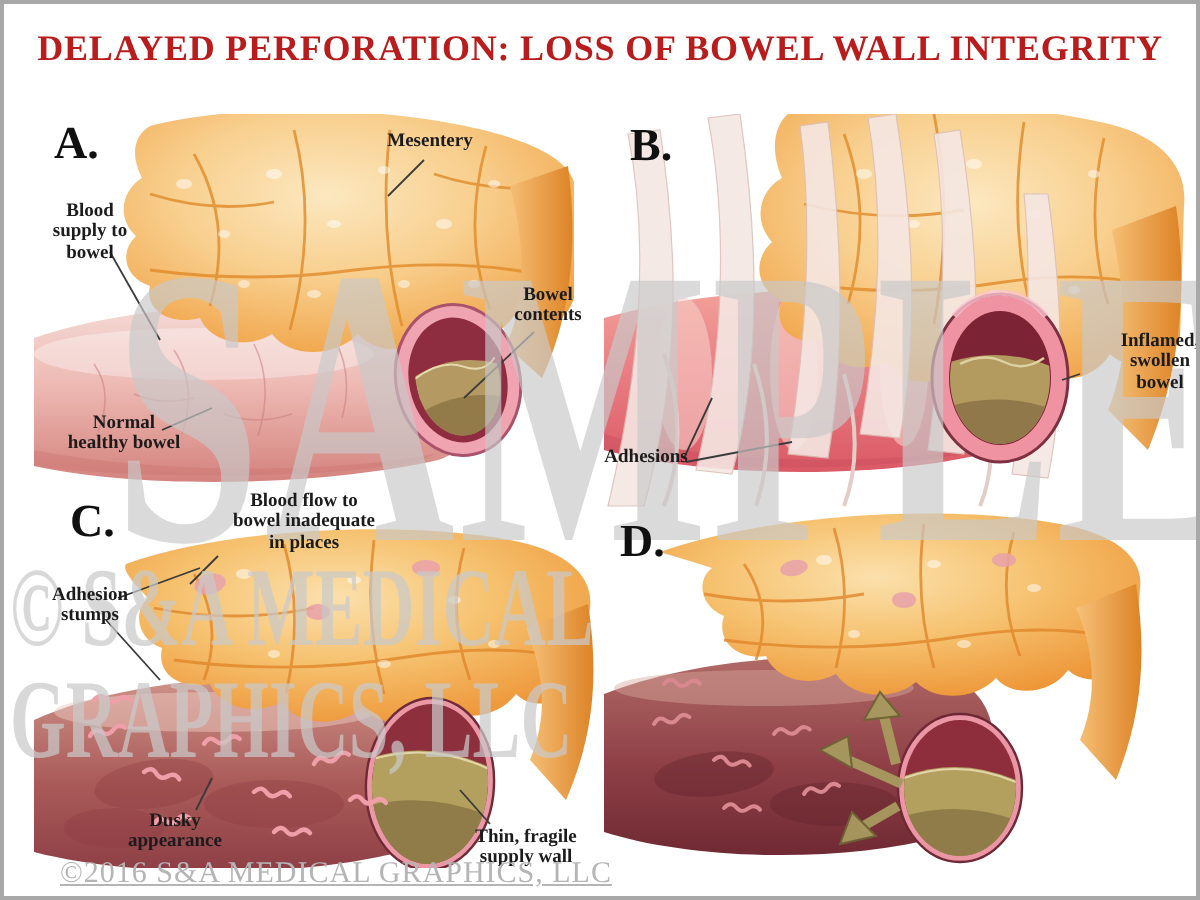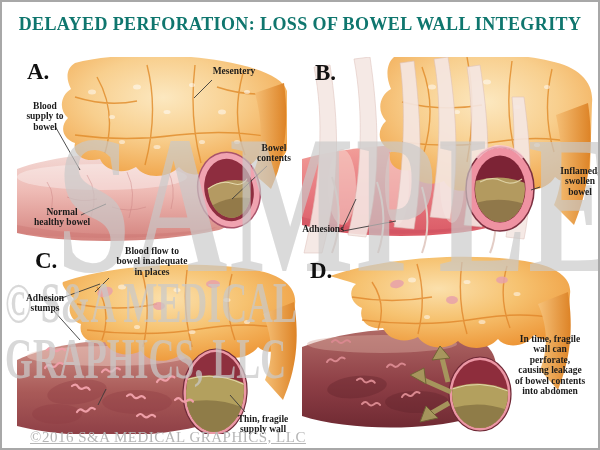--- a/index.html
+++ b/index.html
@@ -1,31 +1,31 @@
 <!DOCTYPE html>
 <html><head>
 <meta charset="utf-8">
 <style>
   html,body{margin:0;padding:0;background:#e8e8e8;}
   .page{position:relative;width:600px;height:450px;background:#ffffff;
         border:2px solid #a8a8a8;box-sizing:border-box;overflow:hidden;
         font-family:"Liberation Serif",serif;}
   .title{position:absolute;top:12px;left:0;width:100%;text-align:center;
-         font-weight:bold;font-size:18px;letter-spacing:.4px;color:#0f766e;z-index:3;}
+         font-weight:bold;font-size:18px;letter-spacing:.4px;color:#b91c1c;z-index:3;}
   .panel{position:absolute;}
   .panel svg{position:absolute;left:0;top:0;}
   #panelA{left:15px;top:55px;width:285px;height:190px;}
   #panelB{left:300px;top:55px;width:297px;height:198px;}
   #panelC{left:15px;top:240px;width:285px;height:192px;}
   #panelD{left:300px;top:250px;width:297px;height:180px;}
   .plett{position:absolute;font-weight:bold;font-size:23px;color:#101010;z-index:3;}
   .lbl{position:absolute;font-weight:bold;font-size:9.5px;line-height:1.1;
        color:#1b1b1b;text-align:center;white-space:pre-line;z-index:3;}
   
-  #lblMes{left:187px;top:9px;width:60px;}
+  #lblMes{left:168px;top:9px;width:60px;}
   #lblBlood{left:0px;top:44px;width:56px;}
   #lblContents{left:228px;top:86px;width:58px;}
   #lblNormal{left:5px;top:150px;width:80px;}
   
   #lblInflamed{left:248px;top:109px;width:60px;}
   #lblAdhesions{left:-9px;top:167px;width:60px;text-align:center;}
   
   #lblBloodFlow{left:80px;top:4px;width:110px;}
   #lblStumps{left:0px;top:51px;width:56px;}
   #lblDusky{left:23px;top:164px;width:95px;}
@@ -285,20 +285,22 @@
         <path d="M81,163 L89,147"></path>
           <path d="M228,170 L213,153"></path>
       </g>
     </svg>
     <div class="plett" style="left:18px;top:6px">C.</div>
     <div class="lbl" id="lblStumps">Adhesion
 stumps</div>
     <div class="lbl" id="lblBloodFlow">Blood flow to
 bowel inadequate
 in places</div>
+    <div class="lbl" id="lblDusky">Dusky
+appearance</div>
     <div class="lbl" id="lblThin">Thin, fragile
 supply wall</div>
   </div>
 
   <div class="panel" id="panelD">
     <svg width="297" height="180" viewBox="0 0 297 180">
       <defs>
         <radialGradient id="mesD" cx="45%" cy="35%" r="75%">
           <stop offset="0%" stop-color="#fbe0ac"></stop>
             <stop offset="45%" stop-color="#f6c270"></stop>
@@ -364,26 +366,20 @@
         <line x1="149" y1="140" x2="122" y2="128"></line>
         <line x1="147" y1="151" x2="128" y2="162"></line>
       </g>
       <g fill="#a89a5e" stroke="#6f6335" stroke-width="1" opacity=".95">
         <polygon points="138,94 130,108 148,106"></polygon>
         <polygon points="108,123 122,116 124,132"></polygon>
         <polygon points="118,170 124,154 136,166"></polygon>
       </g>
     </svg>
     <div class="plett" style="left:8px;top:6px">D.</div>
-    <div class="lbl" id="lblInTime">In time, fragile
-wall can
-perforate,
-causing leakage
-of bowel contents
-into abdomen</div>
   </div>
 
   <div class="wm-sample">SAMPLE</div>
   <div class="wm-credit">© S&amp;A MEDICAL GRAPHICS, LLC</div>
 
   <div class="footer">©2016 S&amp;A MEDICAL GRAPHICS, LLC</div>
 
 </div>
 
 </body></html>

